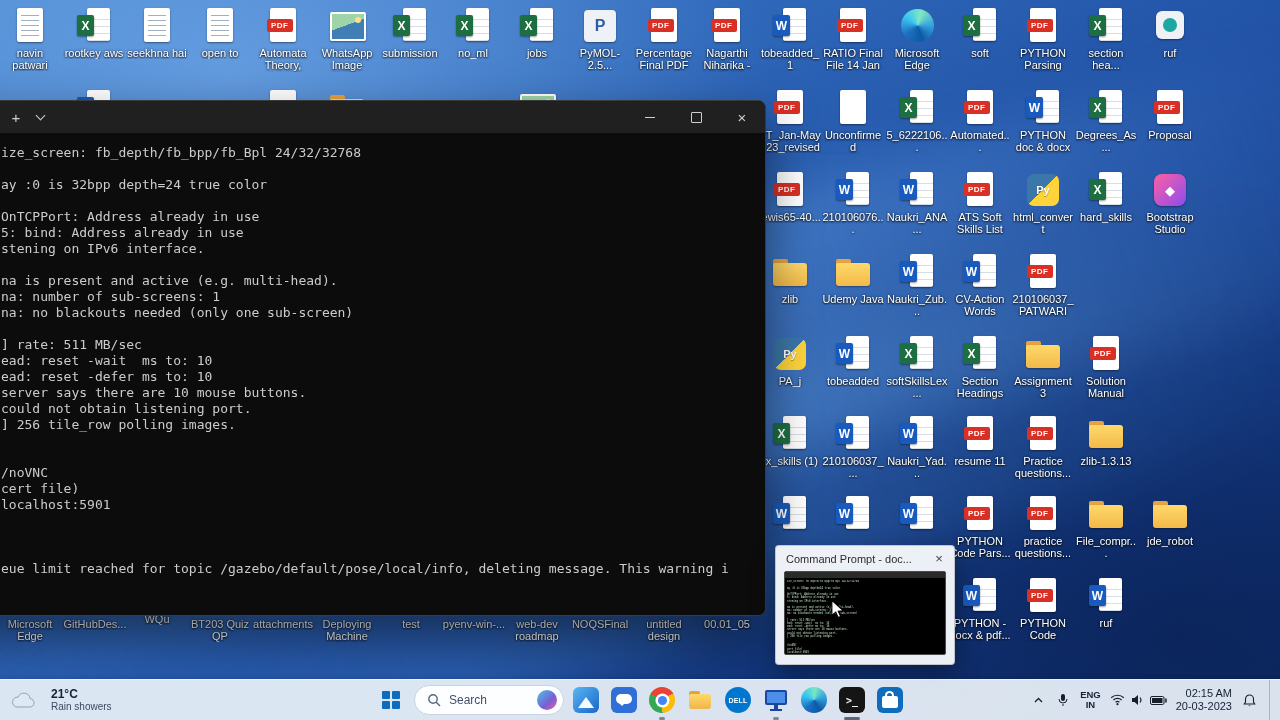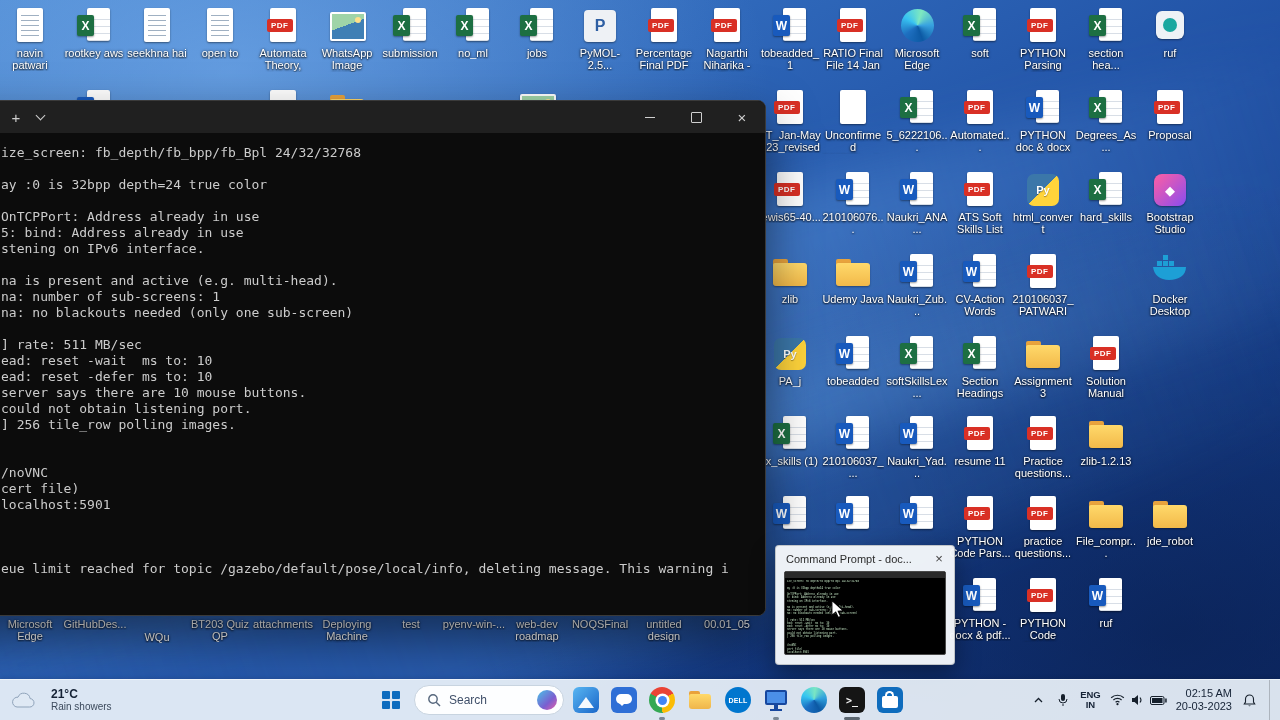--- a/index.html
+++ b/index.html
@@ -445,30 +445,20 @@
       </span>
       <div class="dlabel">CV-Action Words</div>
     </div>
     <div class="dicon" style="left: 1012px; top: 252px;">
       <span class="fi">
         <i class="page"></i>
         <i class="pdfband">PDF</i>
       </span>
       <div class="dlabel">210106037_ PATWARI</div>
     </div>
-    <div class="dicon" style="left: 1139px; top: 252px;">
-      <span class="fi"><svg width="38" height="30" viewBox="0 0 38 30">
-          <path d="M2 15h33c0 8-7 13-17 13C9 28 3 23 2 15Z" fill="#1d9fd6"></path>
-          <rect x="6" y="9" width="5" height="5" fill="#1d9fd6"></rect>
-          <rect x="12" y="9" width="5" height="5" fill="#1d9fd6"></rect>
-          <rect x="18" y="9" width="5" height="5" fill="#1d9fd6"></rect>
-          <rect x="12" y="3" width="5" height="5" fill="#1d9fd6"></rect>
-        </svg></span>
-      <div class="dlabel">Docker Desktop</div>
-    </div>
     <div class="dicon" style="left: 759px; top: 334px;">
       <span class="fi">
         <i class="pyico">Py</i>
       </span>
       <div class="dlabel">PA_j</div>
     </div>
     <div class="dicon" style="left: 822px; top: 334px;">
       <span class="fi">
         <i class="sheet"></i>
         <i class="tile tw">W</i>
@@ -536,21 +526,21 @@
         <i class="page"></i>
         <i class="pdfband">PDF</i>
       </span>
       <div class="dlabel">Practice questions...</div>
     </div>
     <div class="dicon" style="left: 1075px; top: 414px;">
       <span class="fi">
         <i class="ftab"></i>
         <i class="fbody"></i>
       </span>
-      <div class="dlabel">zlib-1.2.13</div>
+      <div class="dlabel">zlib-1.3.13</div>
     </div>
     <div class="dicon" style="left: 759px; top: 494px;">
       <span class="fi">
         <i class="sheet"></i>
         <i class="tile tw">W</i>
       </span>
       <div class="dlabel"></div>
     </div>
     <div class="dicon" style="left: 822px; top: 494px;">
       <span class="fi">
@@ -610,21 +600,21 @@
     </div>
     <div class="dicon" style="left: 1075px; top: 576px;">
       <span class="fi">
         <i class="sheet"></i>
         <i class="tile tw">W</i>
       </span>
       <div class="dlabel">ruf</div>
     </div>
     <div class="blabel" style="left: -3px; top: 618px;">Microsoft Edge</div>
     <div class="blabel" style="left: 62px; top: 618px;">GitHubDes...</div>
-    <div class="blabel" style="left: 124px; top: 618px; margin-top: 13px;">WQu</div>
+    <div class="blabel" style="left: 124px; top: 600px; margin-top: 13px;">WQu</div>
     <div class="blabel" style="left: 187px; top: 618px;">BT203 Quiz QP</div>
     <div class="blabel" style="left: 250px; top: 618px;">attachments</div>
     <div class="blabel" style="left: 314px; top: 618px;">Deploying Machine lea...</div>
     <div class="blabel" style="left: 378px; top: 618px;">test</div>
     <div class="blabel" style="left: 441px; top: 618px;">pyenv-win-...</div>
     <div class="blabel" style="left: 504px; top: 618px;">web-dev roadmap</div>
     <div class="blabel" style="left: 567px; top: 618px;">NOQSFinal</div>
     <div class="blabel" style="left: 631px; top: 618px;">untitled design</div>
     <div class="blabel" style="left: 694px; top: 618px;">00.01_05</div>
   </div>

